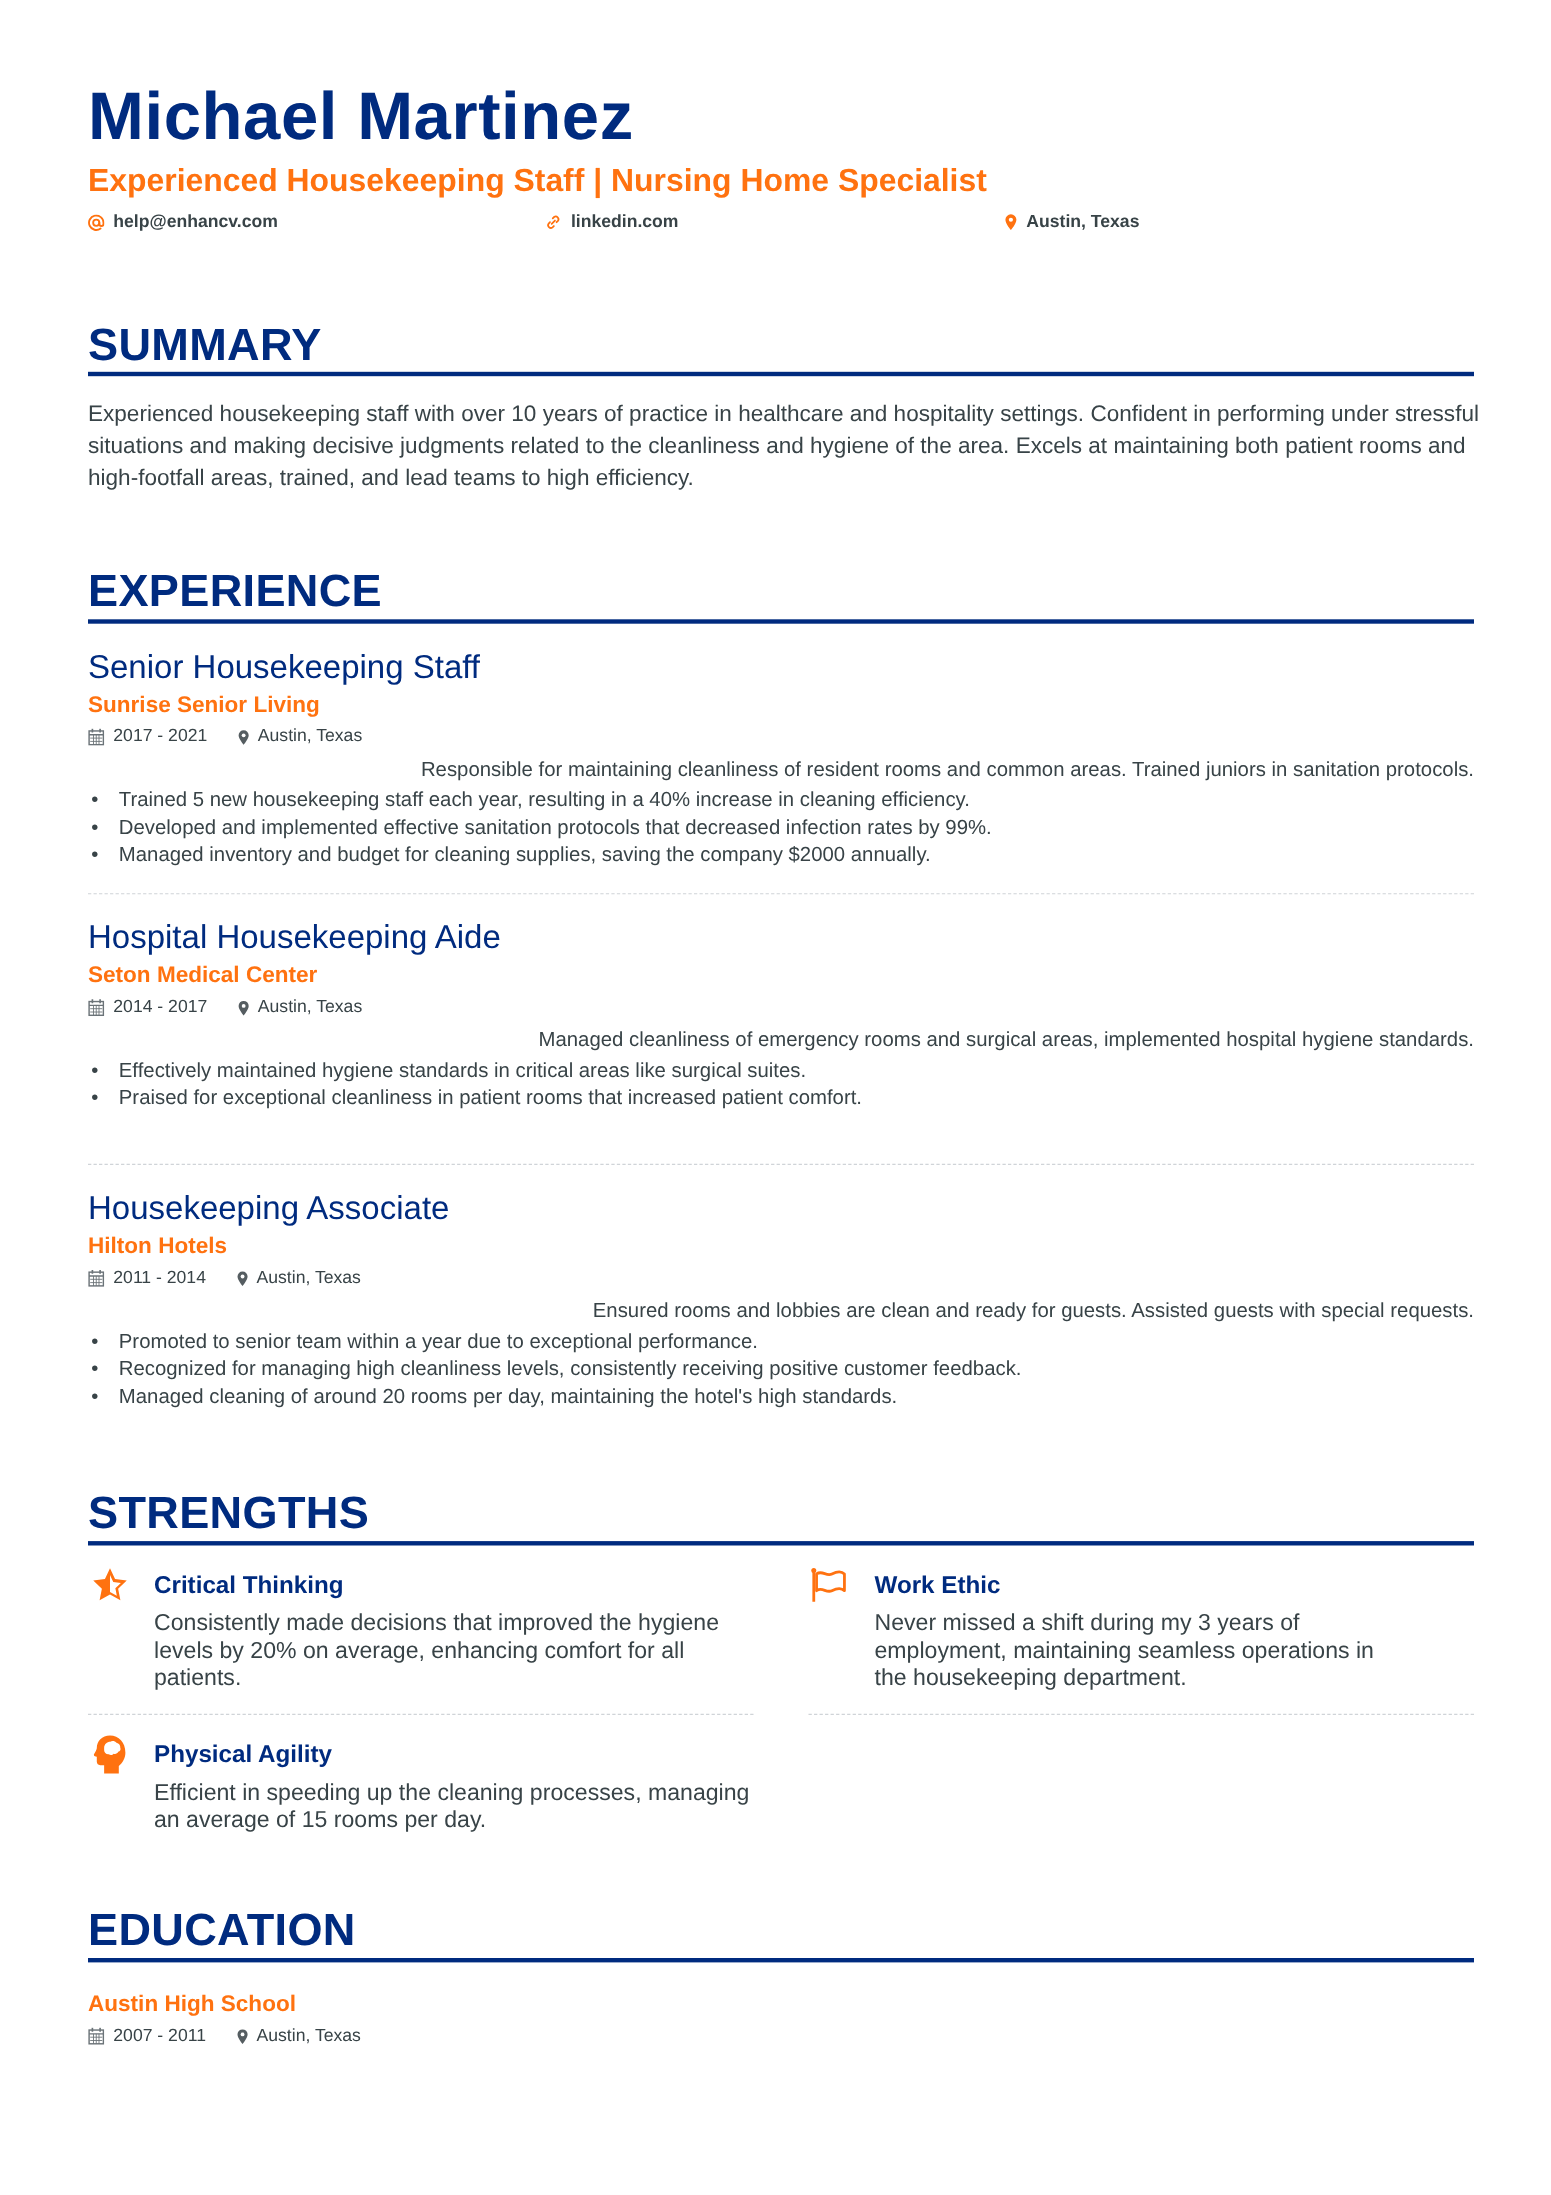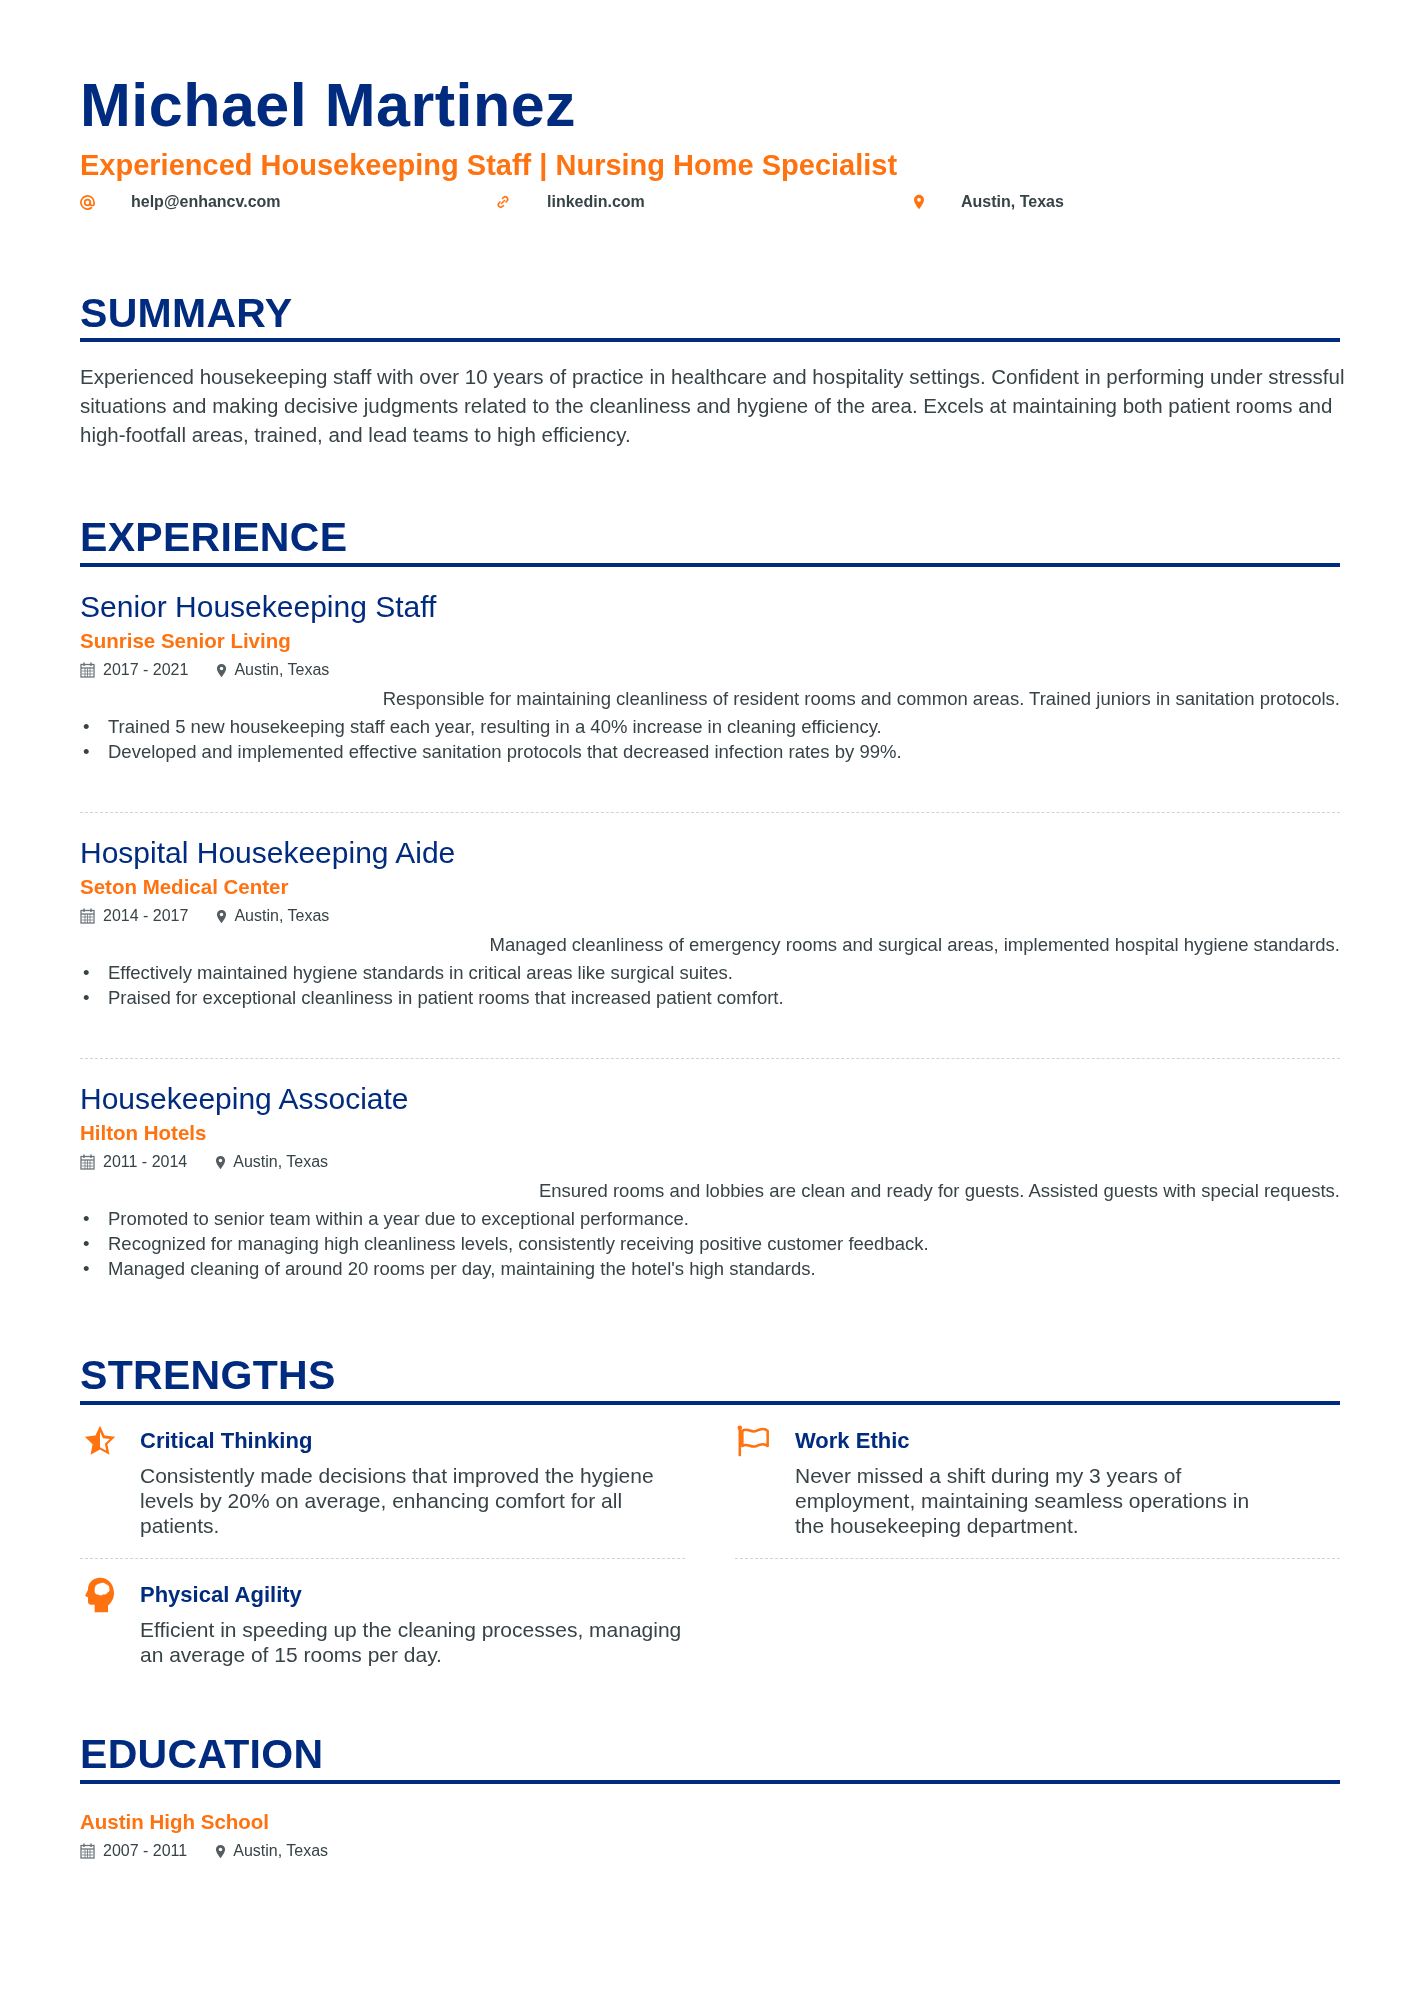--- a/index.html
+++ b/index.html
@@ -3,21 +3,21 @@
 <meta charset="utf-8">
 <style>
   * { box-sizing: border-box; margin: 0; padding: 0; }
   html, body { width: 1410px; height: 1995px; background: #ffffff; }
   body { font-family: "Liberation Sans", sans-serif; color: #384347; position: relative; overflow: hidden; }
   .page { position: absolute; left: 80px; top: 0; width: 1260px; }
 
   .name { position: absolute; top: 70px; left: 0; font-size: 61px; font-weight: bold; color: #002b7f; letter-spacing: 0.5px; line-height: 70px; white-space: nowrap; }
   .headline { position: absolute; top: 147px; left: 0; font-size: 29px; font-weight: bold; color: #ff7210; line-height: 36px; white-space: nowrap; }
   .contacts { position: absolute; top: 193px; left: 0; width: 1260px; height: 24px; }
-  .contact { position: absolute; top: 0; display: flex; align-items: center; font-size: 16px; font-weight: bold; color: #384347; white-space: nowrap; gap: 28px; }
+  .contact { position: absolute; top: 0; display: flex; align-items: center; font-size: 16px; font-weight: bold; color: #384347; white-space: nowrap; }
   .contact .ic { color: #ff7210; margin-right: 8px; display: inline-flex; align-items: center; }
 
   .section-title { position: absolute; left: 0; font-size: 41px; font-weight: bold; color: #002b7f; line-height: 48px; letter-spacing: 0.3px; white-space: nowrap; }
   .rule { position: absolute; left: 0; width: 1260px; height: 4px; background: #002b7f; }
 
   .summary { position: absolute; top: 362px; left: 0; width: 1265px; font-size: 20.5px; line-height: 29px; color: #384347; }
 
   .job { position: absolute; left: 0; width: 1260px; }
   .job-title { font-size: 30px; color: #002b7f; line-height: 36px; white-space: nowrap; }
   .job-company { font-size: 20.5px; font-weight: bold; color: #ff7210; line-height: 28px; margin-top: 2px; white-space: nowrap; }
@@ -102,20 +102,21 @@
             <path d="M6 0.8A5 5 0 0 0 1 5.8c0 3.6 5 9.4 5 9.4s5-5.8 5-9.4A5 5 0 0 0 6 0.8z" fill="#555d61"></path>
             <circle cx="6" cy="5.8" r="1.9" fill="#fff"></circle>
           </svg>
       </span>
       <span>Austin, Texas</span>
     </div>
     <div class="desc">Responsible for maintaining cleanliness of resident rooms and common areas. Trained juniors in sanitation protocols.</div>
     <ul class="bullets">
       <li>Trained 5 new housekeeping staff each year, resulting in a 40% increase in cleaning efficiency.</li>
       <li>Developed and implemented effective sanitation protocols that decreased infection rates by 99%.</li>
+      <li>Managed inventory and budget for cleaning supplies, saving the company $2000 annually.</li>
     </ul>
   </div>
   <div class="dash" style="top:812px;"></div>
 
   <div class="job" style="top:835px;">
     <div class="job-title">Hospital Housekeeping Aide</div>
     <div class="job-company">Seton Medical Center</div>
     <div class="meta">
       <span class="cal">
         <svg width="15" height="16" viewBox="0 0 15 16">

